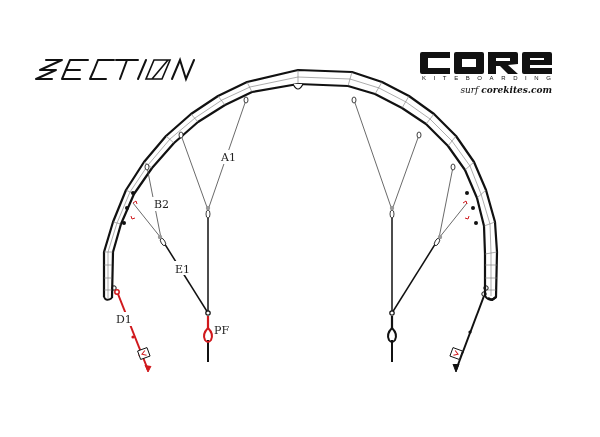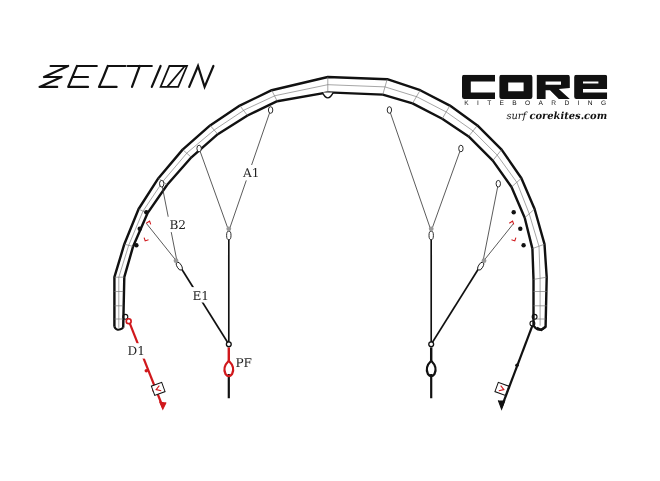--- a/index.html
+++ b/index.html
@@ -1,18 +1,18 @@
 <!DOCTYPE html>
 <html><head>
   <meta charset="utf-8">
   <style>
     html, body { margin: 0; padding: 0; background: #ffffff; }
     body { width: 600px; height: 437px; overflow: hidden; position: relative; font-family: "DejaVu Serif", serif; }
     #stage { position: absolute; left: 0; top: 0; width: 600px; height: 437px; }
-    .brand-logo { position: absolute; left: 420px; top: 68px; width: 140px; height: 48px; }
+    .brand-logo { position: absolute; left: 420px; top: 52px; width: 140px; height: 48px; }
     .logo-word { position: absolute; left: 0; top: 0; width: 132px; height: 22px; }
     .logo-sub { position: absolute; left: 2px; top: 23px; width: 130px; font-family: "Liberation Sans", sans-serif; font-size: 6px; letter-spacing: 7.6px; color: #111; white-space: nowrap; }
     .logo-url { position: absolute; right: 8px; top: 33px; font-family: "DejaVu Serif", serif; font-style: italic; font-size: 9px; color: #111; white-space: nowrap; }
     .logo-url b { font-weight: bold; }
     .label { font-family: "DejaVu Serif", serif; font-size: 11px; fill: #222; }
   </style>
 </head>
 <body>
 
 <svg id="stage" viewBox="0 0 600 437" xmlns="http://www.w3.org/2000/svg">

